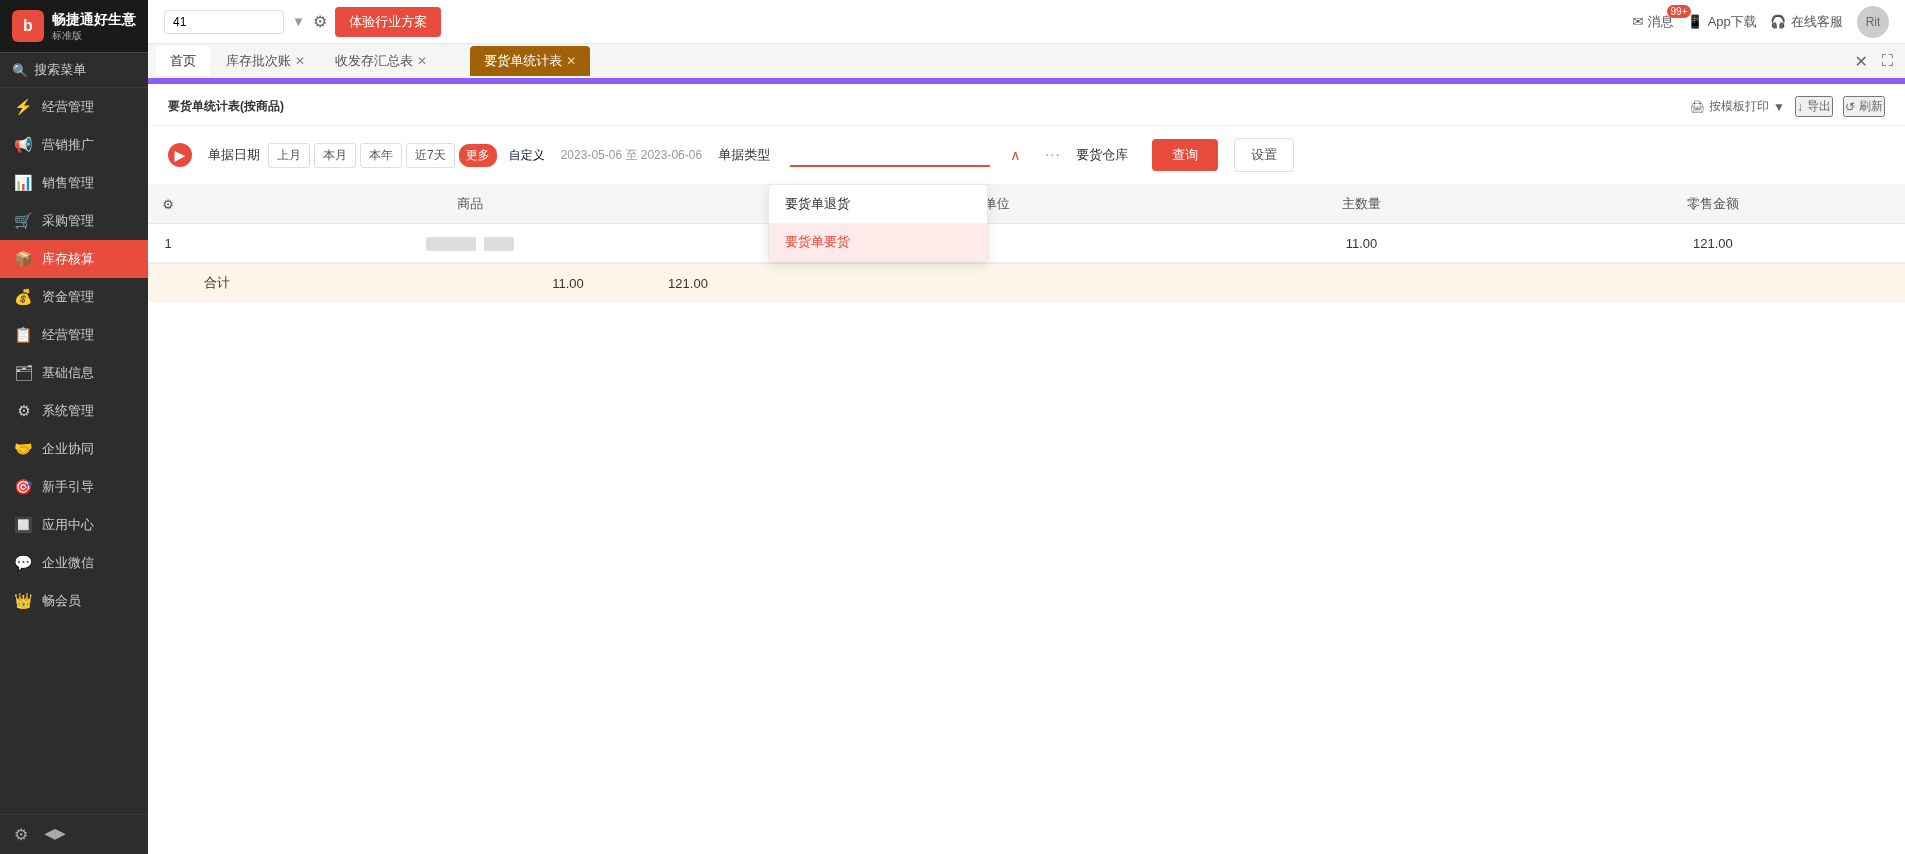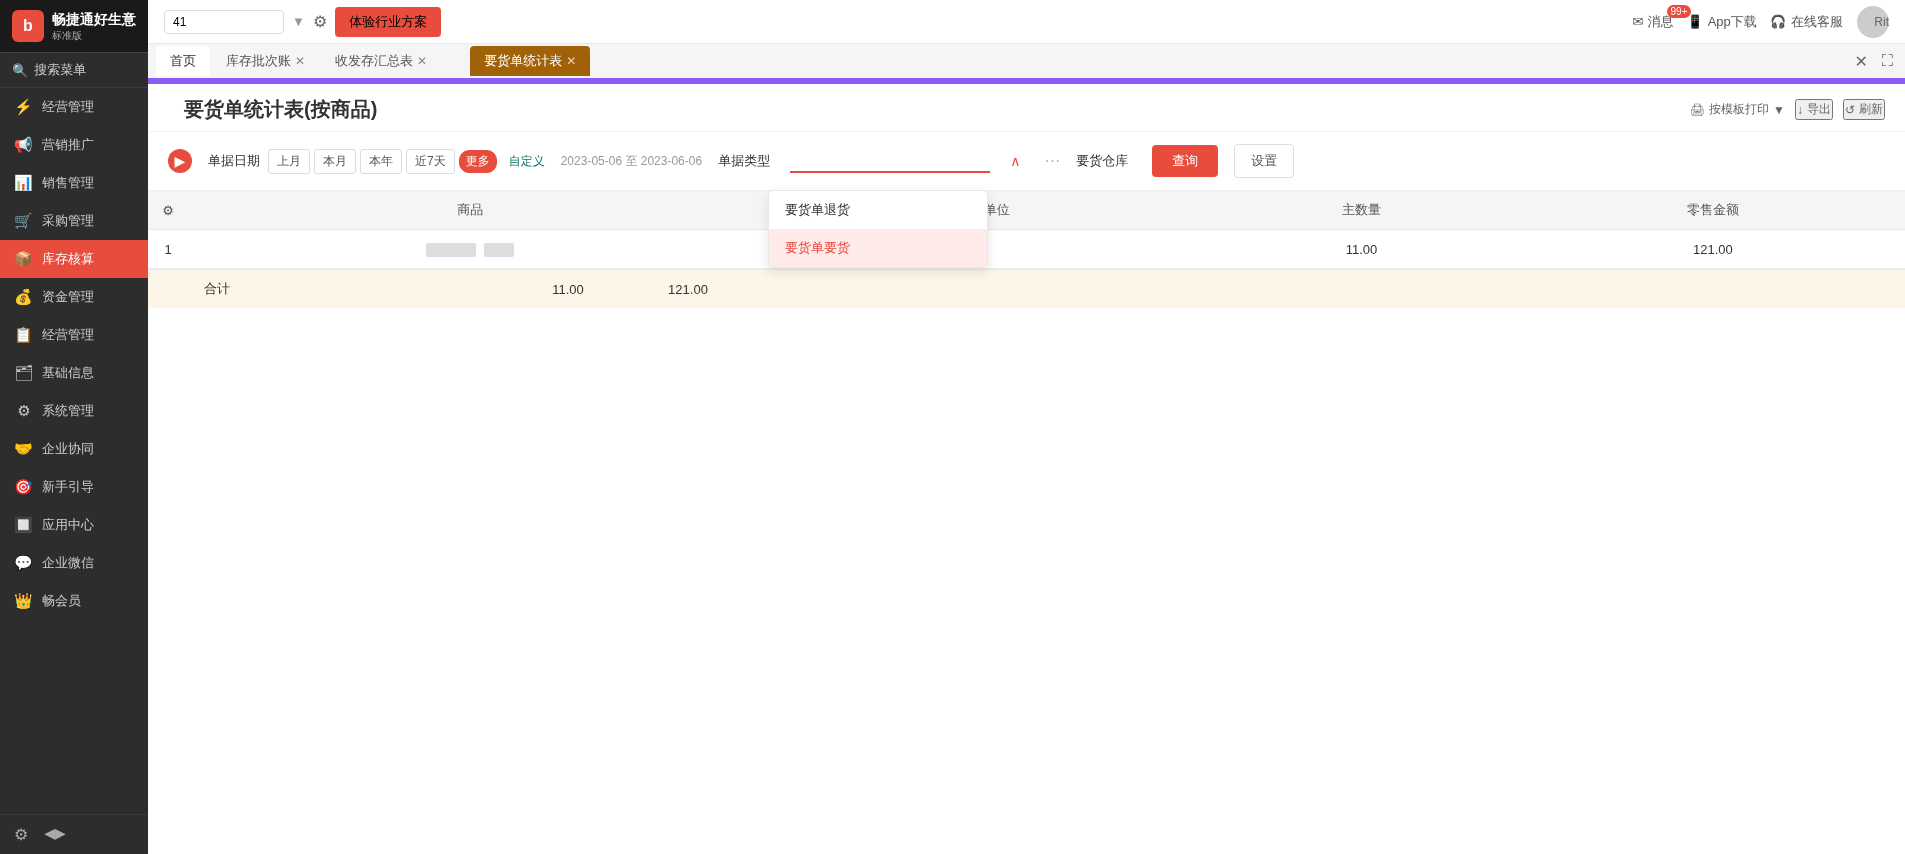--- a/index.html
+++ b/index.html
@@ -84,35 +84,35 @@
       gap: 12px;
       flex-shrink: 0;
     }
     .topbar-left { display: flex; align-items: center; gap: 8px; flex: 1; }
     .topbar-input {
       border: 1px solid #ddd; border-radius: 4px;
       padding: 4px 8px; width: 120px; font-size: 12px;
     }
     .topbar-gear { color: #666; cursor: pointer; font-size: 16px; }
     .topbar-promo {
-      background: #e74c3c; color: #000000;
+      background: #e74c3c; color: #ffffff;
       border: none; border-radius: 4px;
       padding: 6px 14px; font-size: 13px; cursor: pointer;
     }
     .topbar-right { display: flex; align-items: center; gap: 14px; }
     .topbar-badge-wrap { position: relative; display: flex; align-items: center; gap: 4px; cursor: pointer; color: #555; }
     .badge {
       background: #e74c3c; color: #fff;
       border-radius: 8px; font-size: 10px;
       padding: 1px 4px; position: absolute;
       top: -6px; right: -10px;
     }
     .topbar-avatar {
       width: 32px; height: 32px; border-radius: 50%;
-      background: #ccc; display: flex; align-items: center; justify-content: flex-end;
+      background: #ccc; display: flex; align-items: center; justify-content: center;
       color: #666; font-size: 12px;
     }
 
     
     .tabs {
       background: #f5f5f5;
       display: flex;
       align-items: center;
       padding: 0 8px;
       height: 40px;
@@ -147,21 +147,21 @@
       padding: 0;
       position: relative;
     }
 
     
     .page-header {
       display: flex; align-items: center; justify-content: space-between;
       padding: 12px 20px 8px;
       border-bottom: 1px solid #f0f0f0;
     }
-    .page-title { font-size: 20px; font-weight: bold; color: #333; margin-left: 16px; }
+    .page-title { font-size: 12px; font-weight: bold; color: #333; }
     .page-actions { display: flex; align-items: center; gap: 10px; }
     .btn-template {
       display: flex; align-items: center; gap: 4px;
       font-size: 12px; color: #666; cursor: pointer;
       border: none; background: none;
     }
     .btn-export { display: flex; align-items: center; gap: 4px; font-size: 12px; color: #666; cursor: pointer; }
     .btn-refresh { display: flex; align-items: center; gap: 4px; font-size: 12px; color: #666; cursor: pointer; }
 
     
@@ -188,21 +188,21 @@
     .date-btns { display: flex; align-items: center; gap: 4px; }
     .date-btn {
       padding: 3px 8px; font-size: 12px;
       border: 1px solid #ddd; border-radius: 3px;
       background: #fff; cursor: pointer; color: #555;
     }
     .date-btn.more {
       background: #e74c3c; color: #fff; border-color: #e74c3c;
       border-radius: 10px; padding: 2px 6px;
     }
-    .date-btn.custom { color: #0f766e; border: none; background: none; cursor: pointer; }
+    .date-btn.custom { color: #0f172a; border: none; background: none; cursor: pointer; }
     .date-range { font-size: 12px; color: #999; }
 
     .filter-type-group { display: flex; align-items: center; gap: 20px; }
     .filter-type-label { font-size: 13px; color: #333; }
     .filter-type-input {
       border: none; border-bottom: 2px solid #e74c3c;
       padding: 3px 8px; font-size: 13px;
       outline: none; width: 200px;
       color: #333;
     }

